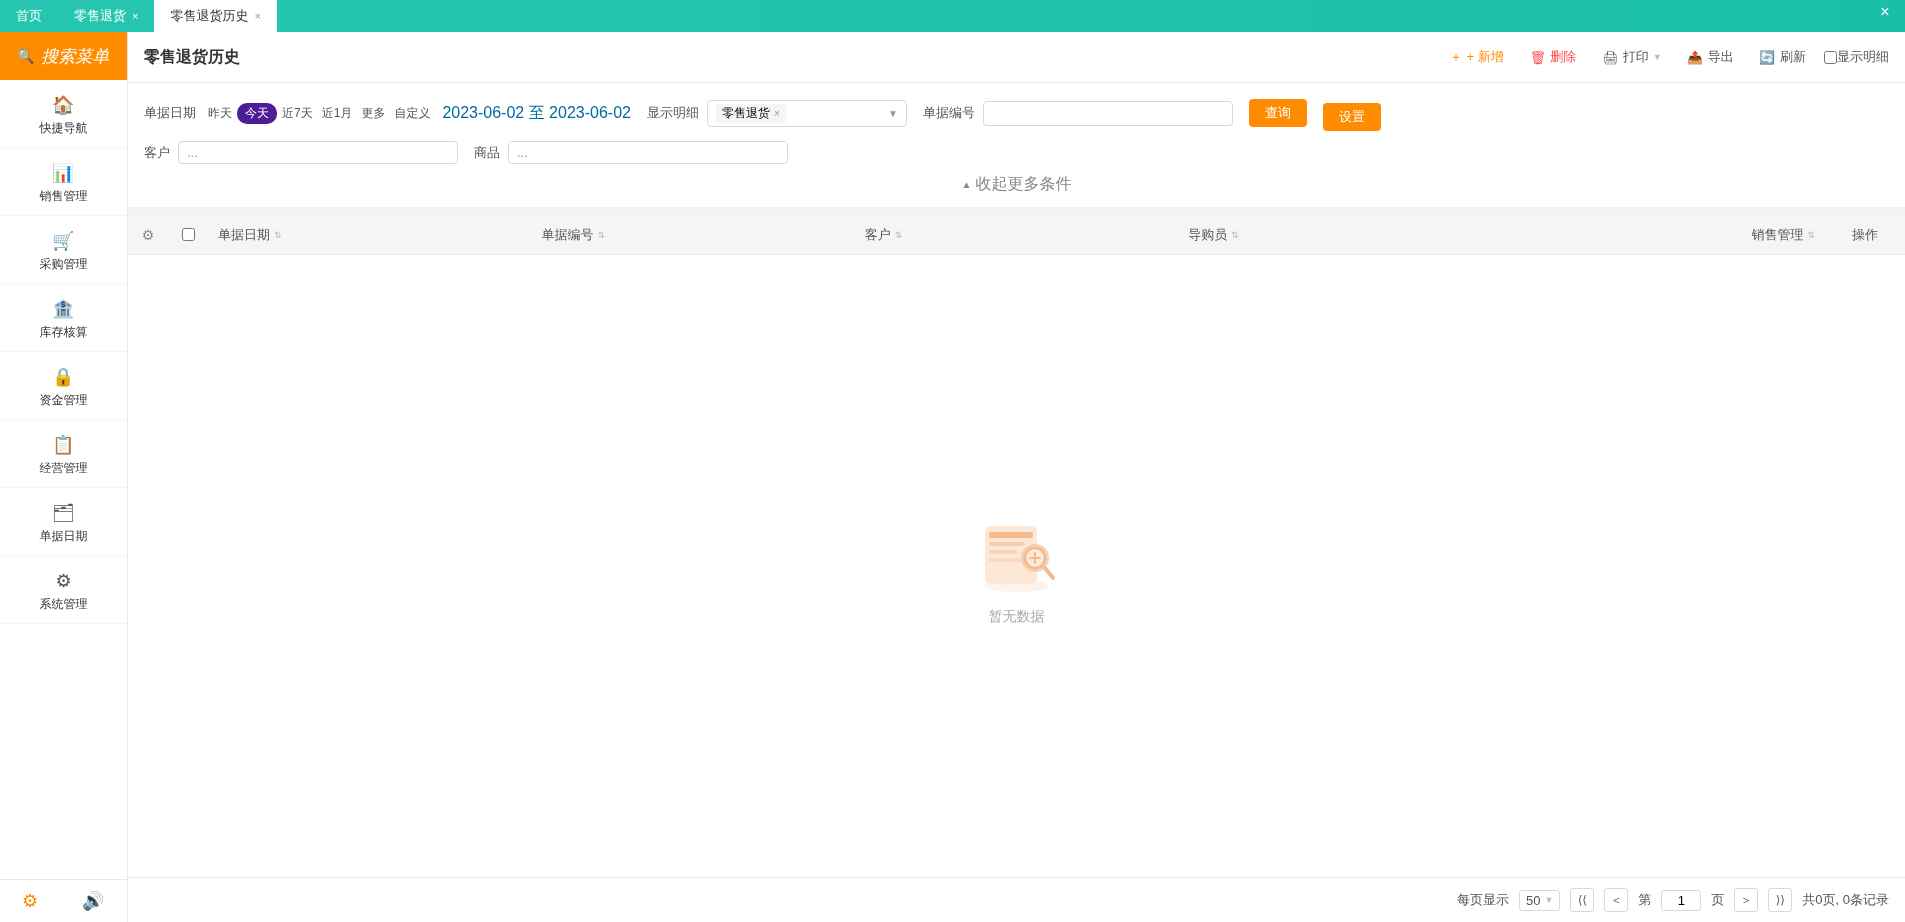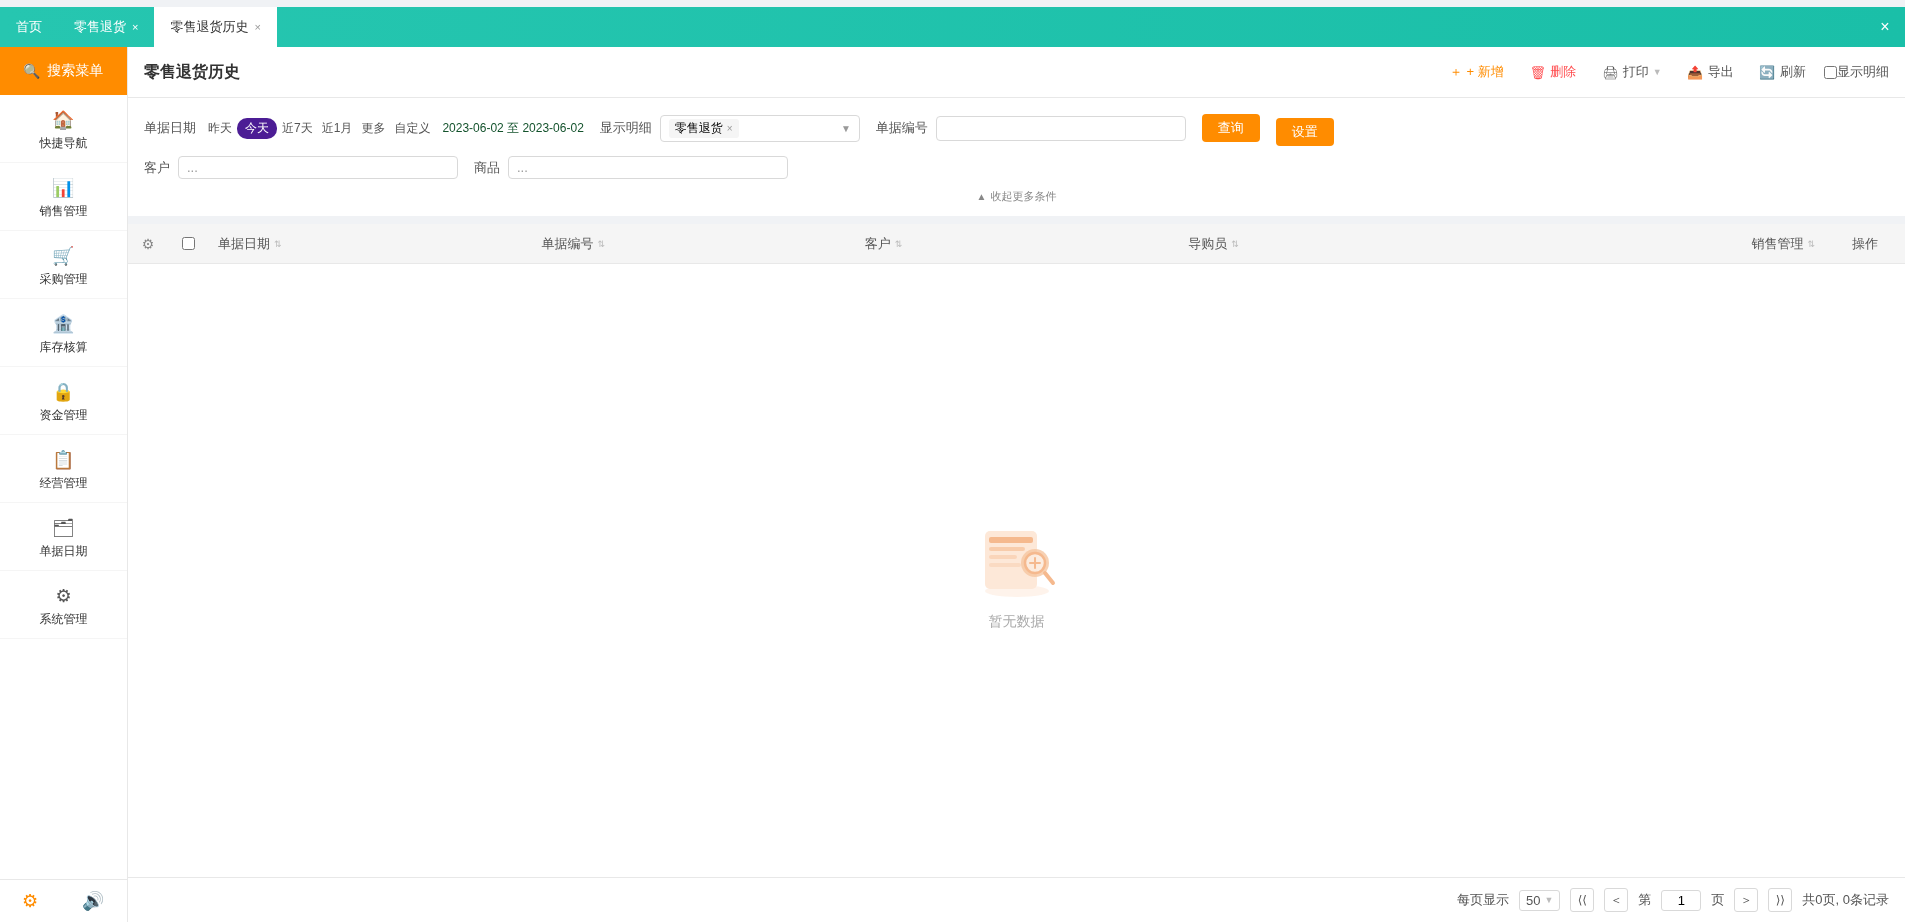--- a/index.html
+++ b/index.html
@@ -1,26 +1,25 @@
 <!DOCTYPE html>
 <html><head>
   <meta charset="utf-8">
   <style>
     * { box-sizing: border-box; margin: 0; padding: 0; font-family: 'Microsoft YaHei', Arial, sans-serif; }
     body { width: 1905px; height: 922px; overflow: hidden; display: flex; flex-direction: column; background: #f0f2f5; }
 
     
     .top-bar {
-      height: 40px;
+      height: 32px;
       background: linear-gradient(90deg, #26c6b0 0%, #1abfa8 100%);
       display: flex;
       align-items: flex-end;
       padding: 0 0 0 0;
       flex-shrink: 0;
-      margin-top: 7px;
     }
     .top-bar-tabs {
       display: flex;
       align-items: center;
       flex: 1;
       height: 100%;
     }
     .tab-item {
       height: 100%;
       display: flex;
@@ -80,21 +79,22 @@
       justify-content: center;
       gap: 6px;
       cursor: pointer;
     }
     .sidebar-search-icon {
       color: #fff;
       font-size: 14px;
     }
     .sidebar-search-text {
       color: #fff;
-      font-size: 14px;
+      font-size: 17px;
+      font-style: italic;
     }
     .sidebar-menu {
       flex: 1;
       overflow-y: auto;
     }
     .sidebar-item {
       display: flex;
       flex-direction: column;
       align-items: center;
       padding: 14px 0 10px;
@@ -229,22 +229,22 @@
       padding: 2px 4px;
       border-radius: 3px;
     }
     .date-btn.active {
       background: #4c1d95;
       color: #fff;
       border-radius: 10px;
       padding: 2px 8px;
     }
     .date-range {
-      font-size: 12px;
-      color: #14532d;
+      font-size: 16px;
+      color: #0369a1;
     }
     .filter-tag-input {
       display: flex;
       align-items: center;
       border: 1px solid #d9d9d9;
       border-radius: 4px;
       padding: 3px 8px;
       min-width: 200px;
       background: #fff;
       gap: 4px;
@@ -281,21 +281,21 @@
     }
     .collapse-row {
       display: flex;
       justify-content: center;
       align-items: center;
       gap: 4px;
       cursor: pointer;
       margin-top: 4px;
     }
     .collapse-text {
-      font-size: 11px;
+      font-size: 16px;
       color: #888;
     }
     .collapse-icon {
       font-size: 10px;
       color: #888;
     }
 
     
     .table-container {
       flex: 1;

